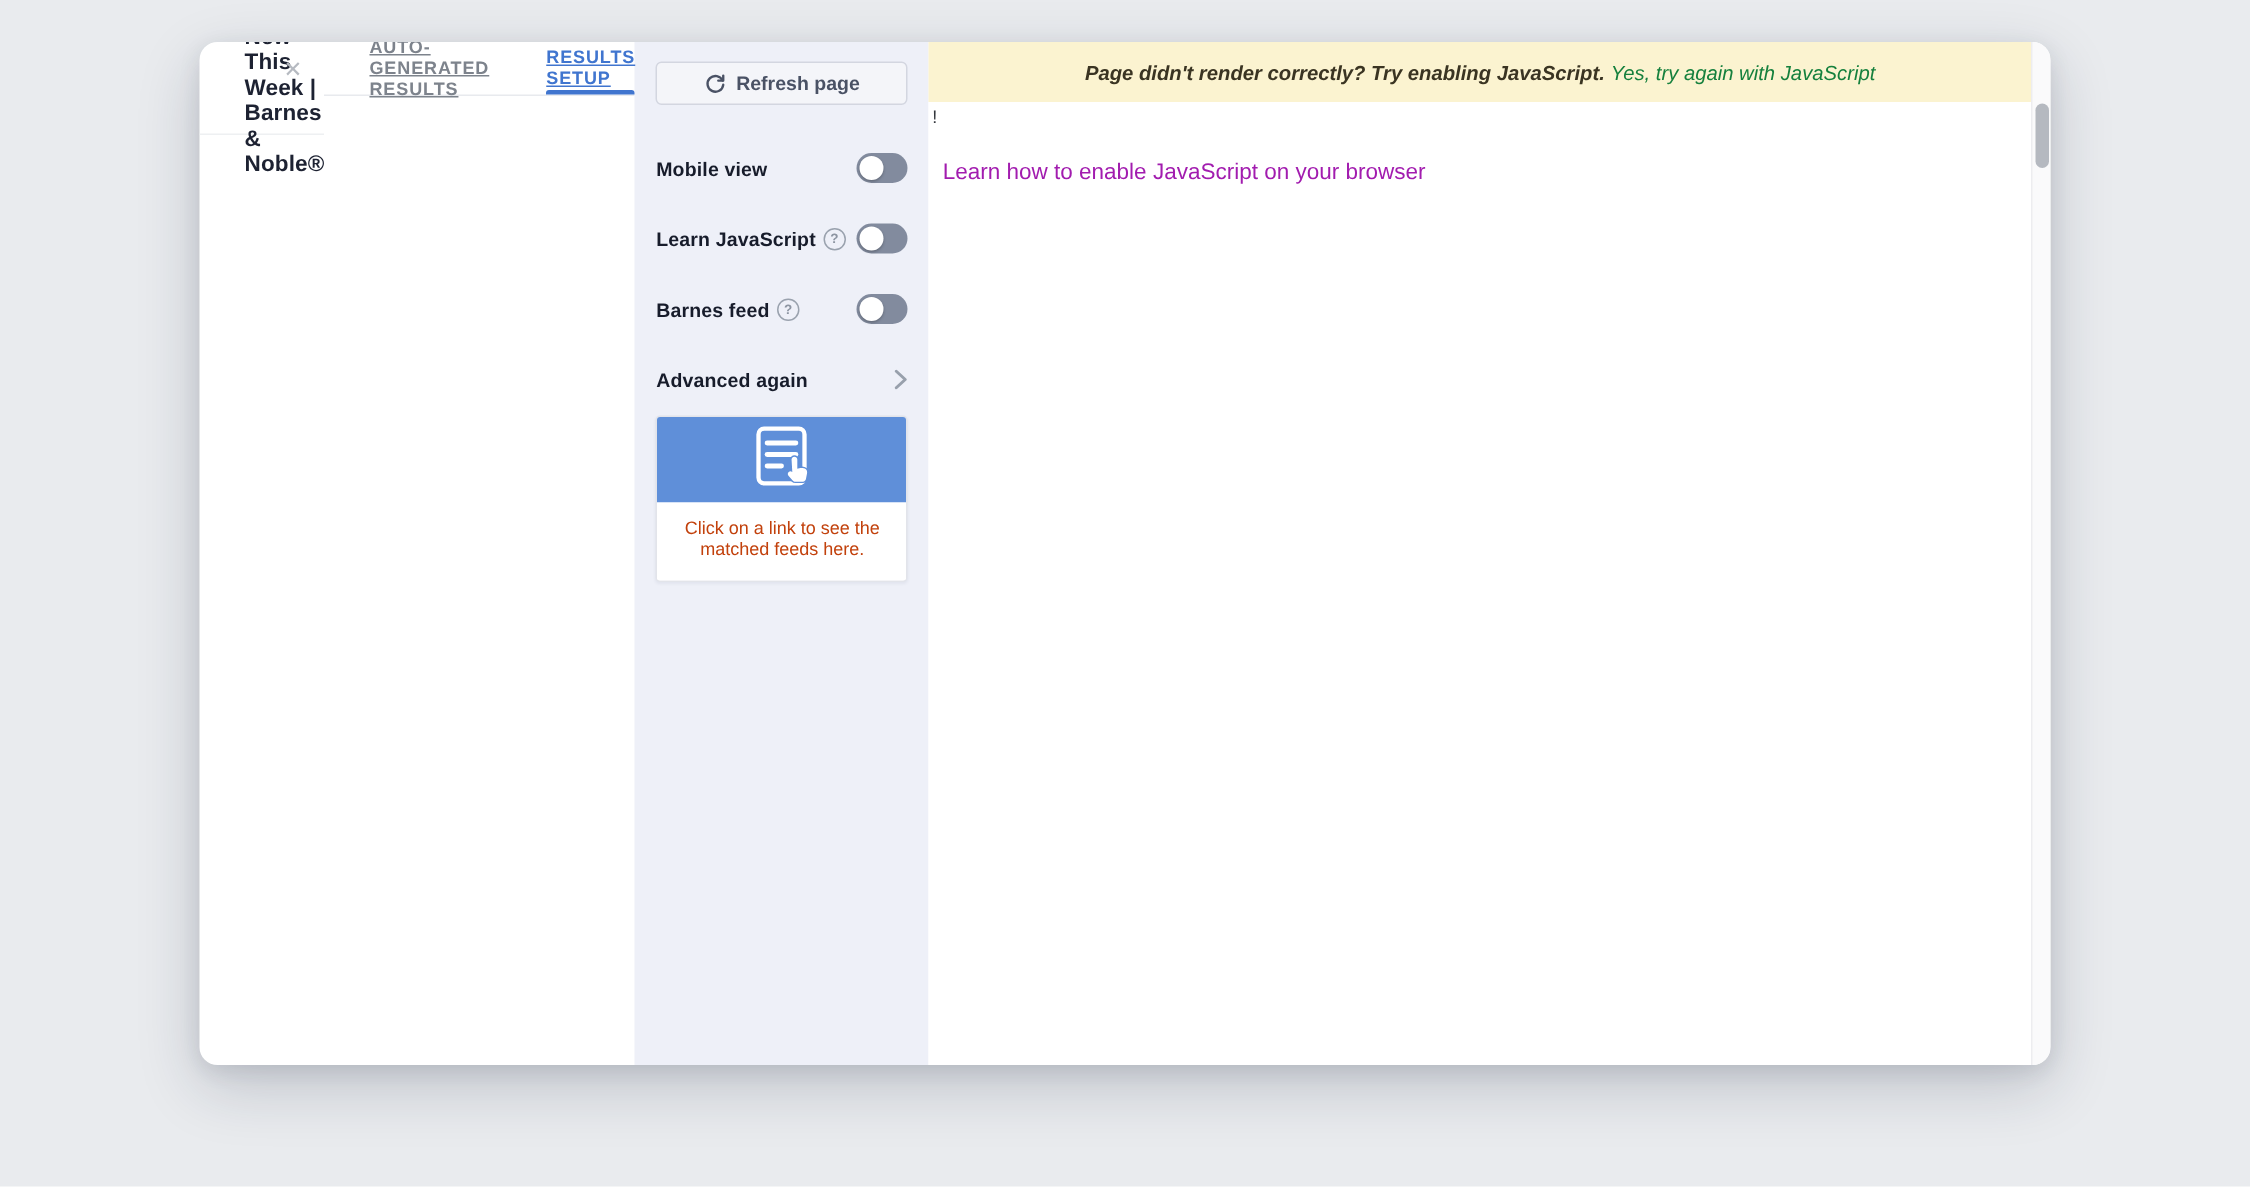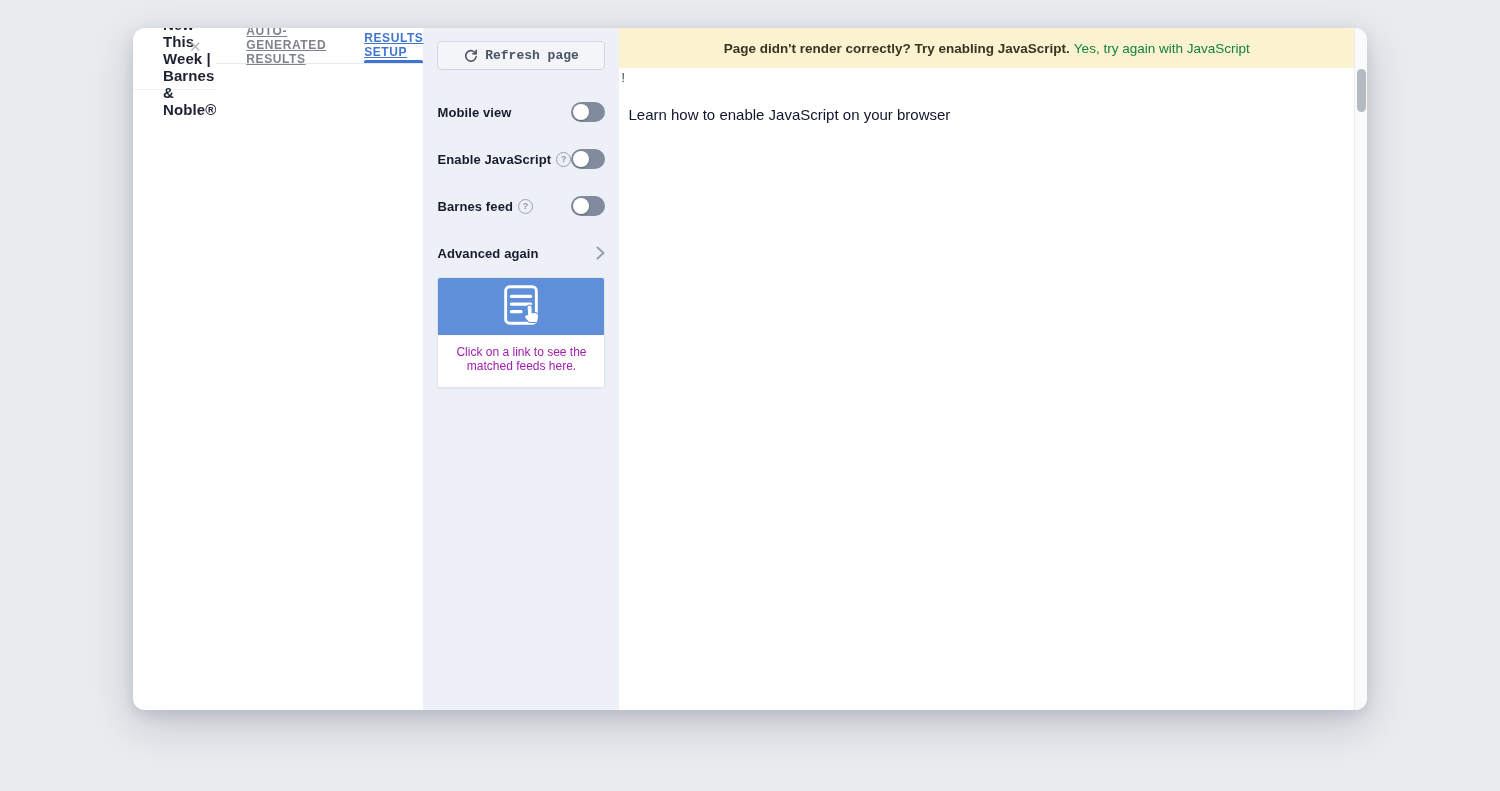--- a/index.html
+++ b/index.html
@@ -49,21 +49,21 @@
   .modal-body { flex:1; display:flex; min-height:0; }
   
   .sidebar {
     width:196px; flex:0 0 196px; background:#eef0f8;
     padding:13px 14px 0 14px;
   }
   .refresh-btn {
     width:100%; height:29px; border:1px solid #d3d6e0; border-radius:4px;
     background:#f4f5f9; color:#4a5265; font-size:13px; font-weight:bold;
     display:flex; align-items:center; justify-content:center; gap:7px;
-    cursor:pointer; font-family:Liberation Mono, monospace;
+    cursor:pointer; font-family:Liberation Sans, sans-serif;
     margin-bottom:31px;
   }
   .refresh-btn svg { display:block; }
   .side-row {
     display:flex; align-items:center; min-height:22px; margin-bottom:25px;
   }
   .side-label {
     font-size:13px; font-weight:bold; color:#171c2b; letter-spacing:.1px;
     display:flex; align-items:flex-start; gap:5px;
   }
@@ -88,41 +88,42 @@
   .feed-card {
     border-radius:3px; overflow:hidden; border:1px solid #e2e4ea;
     background:#ffffff; box-shadow:0 1px 2px rgba(40,50,80,.06);
   }
   .feed-card-top {
     height:57px; background:#5f8fd9;
     display:flex; align-items:center; justify-content:center;
   }
   .feed-card-text {
     padding:10px 8px 13px 8px; text-align:center;
-    font-size:12px; line-height:1.2; color:#a21caf; background:#ffffff;
+    font-size:12px; line-height:1.2; color:#c2410c; background:#ffffff;
   }
   
   .main { flex:1; display:flex; min-width:0; }
   .preview-col { flex:1; display:flex; flex-direction:column; min-width:0; }
   .banner {
     height:40px; flex:0 0 40px; background:#fbf3d0;
     display:flex; align-items:center; justify-content:center; gap:4px;
     font-size:13.5px;
+    font-style:italic;
   }
   .banner-msg { font-weight:bold; color:#3a3422; }
   .banner-link { color:#15803d; text-decoration:none; cursor:pointer; }
   .preview-content { flex:1; background:#ffffff; padding:0; overflow:hidden; }
   .broken-marker {
     font-size:12px; color:#33363c; margin:3px 0 0 2px; line-height:14px;
   }
   .preview-text {
     font-size:15px; color:#202124; margin:22px 0 0 9px; line-height:1.35;
   }
   .preview-link {
-    display:inline-block; font-size:15px; color:#0f172a; text-decoration:none;
+    display:inline-block; font-size:15px; color:#a21caf; text-decoration:none;
     margin:21px 0 0 9px; cursor:pointer;
   }
   
   .scrollbar {
     width:13px; flex:0 0 13px; background:#fafafb; border-left:1px solid #ededf0;
   }
   .scroll-thumb {
     width:9px; height:43px; margin:41px auto 0 auto;
     background:#b5b9c0; border-radius:5px; cursor:pointer;
   }
@@ -161,21 +162,21 @@
           <span>Mobile view</span>
         </span>
         <span class="spacer"></span>
         <span class="switch">
             <span class="knob"></span>
           </span>
       </div>
 
       <div class="side-row">
         <span class="side-label">
-          <span>Enable JavaScript</span>
+          <span>Learn JavaScript</span>
           <span class="help-icon">?</span>
         </span>
         <span class="spacer"></span>
         <span class="switch">
             <span class="knob"></span>
           </span>
       </div>
 
       <div class="side-row">
         <span class="side-label">

